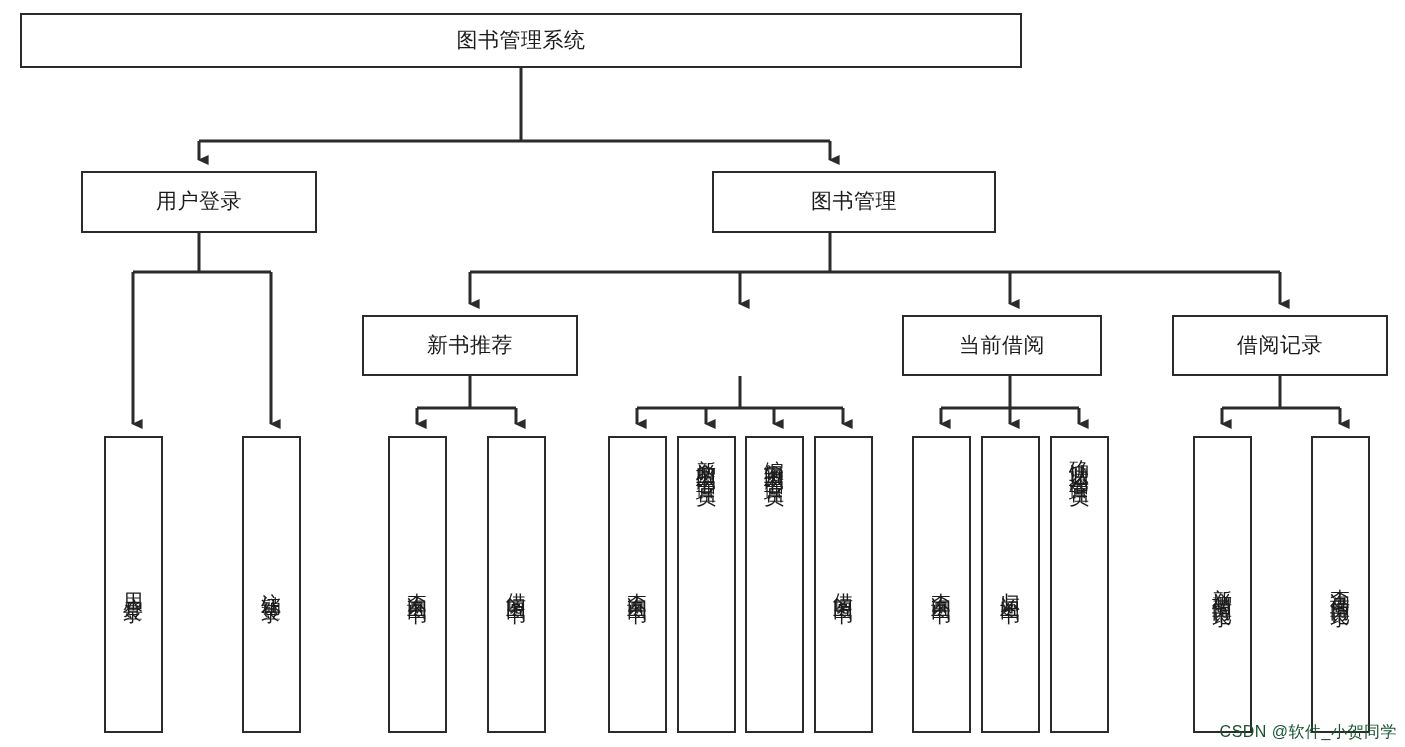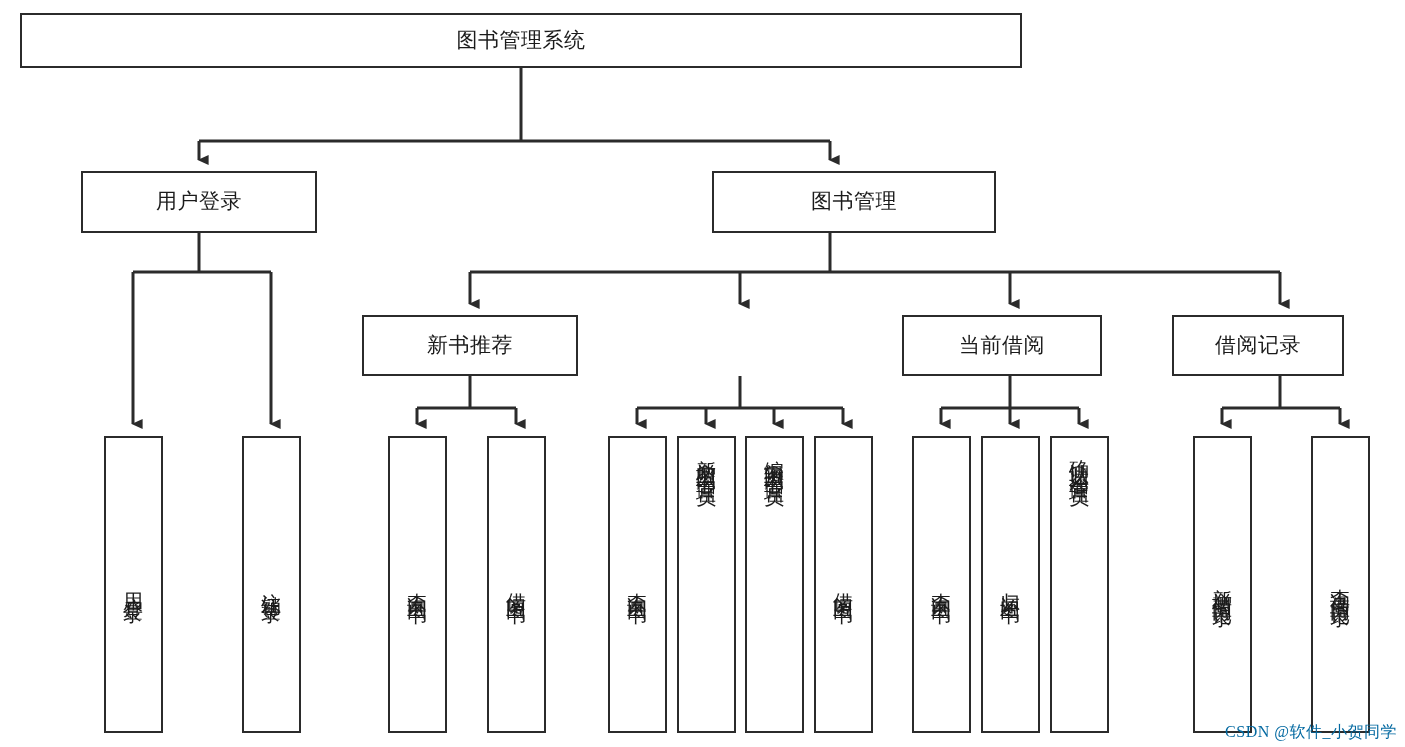--- a/index.html
+++ b/index.html
@@ -59,23 +59,23 @@
   }
   .leaf-box.center-v {
     align-items: center;
     padding-top: 0;
   }
   #watermark {
     position: absolute;
     right: 8px;
     bottom: 4px;
     font-size: 16px;
-    color: #0369a1;
+    color: #14532d;
     white-space: nowrap;
-    font-family: Liberation Serif, serif;
+    font-family: Liberation Sans, sans-serif;
     letter-spacing: 0.5px;
   }
 </style>
 </head>
 <body>
 
 <div id="diagram-root">
 
   <svg id="tree-svg" viewBox="0 0 1405 747">
     <defs>
@@ -138,21 +138,21 @@
   <div class="node-box" style="left:712px; top:171px; width:284px; height:62px;">
     <span class="node-label-h">图书管理</span>
   </div>
 
   <div class="node-box" style="left:362px; top:315px; width:216px; height:61px;">
     <span class="node-label-h">新书推荐</span>
   </div>
   <div class="node-box" style="left:902px; top:315px; width:200px; height:61px;">
     <span class="node-label-h">当前借阅</span>
   </div>
-  <div class="node-box" style="left:1172px; top:315px; width:172px; height:61px;">
+  <div class="node-box" style="left:1172px; top:315px; width:216px; height:61px;">
     <span class="node-label-h">借阅记录</span>
   </div>
 
   <div class="node-box leaf-box center-v" style="left:104px; top:436px; width:59px; height:297px;">
     <span class="node-label-v">用户登录</span>
   </div>
   <div class="node-box leaf-box center-v" style="left:242px; top:436px; width:59px; height:297px;">
     <span class="node-label-v">注销登录</span>
   </div>
 

